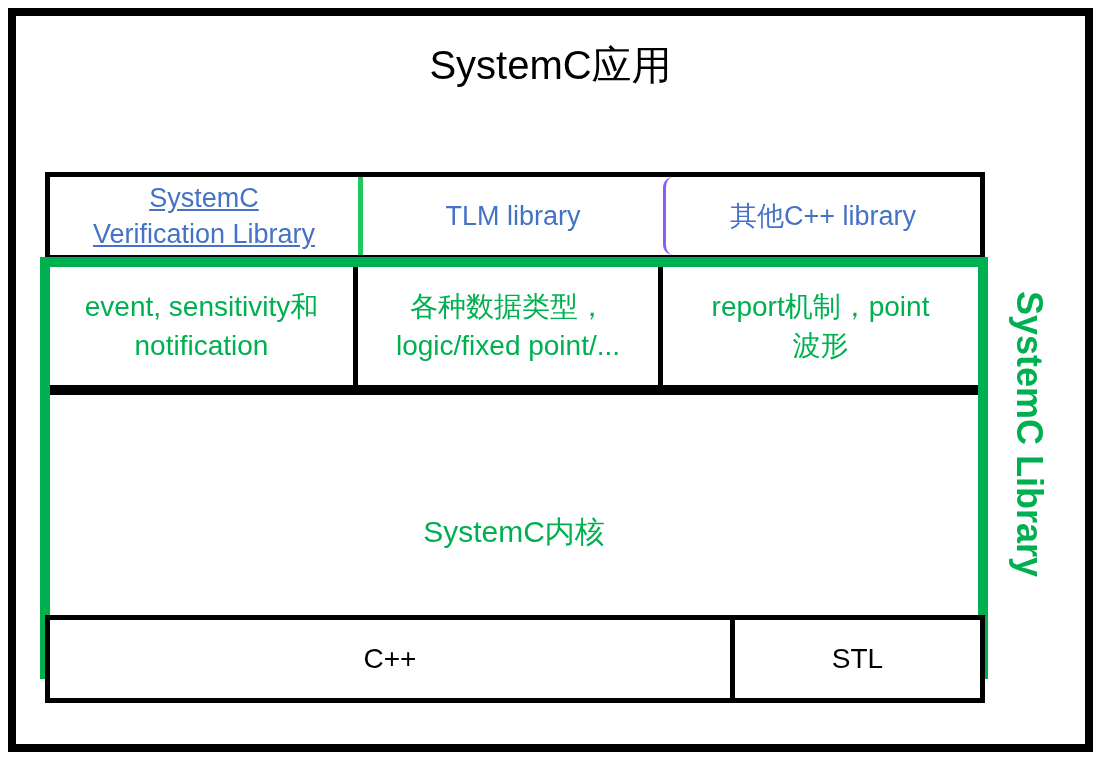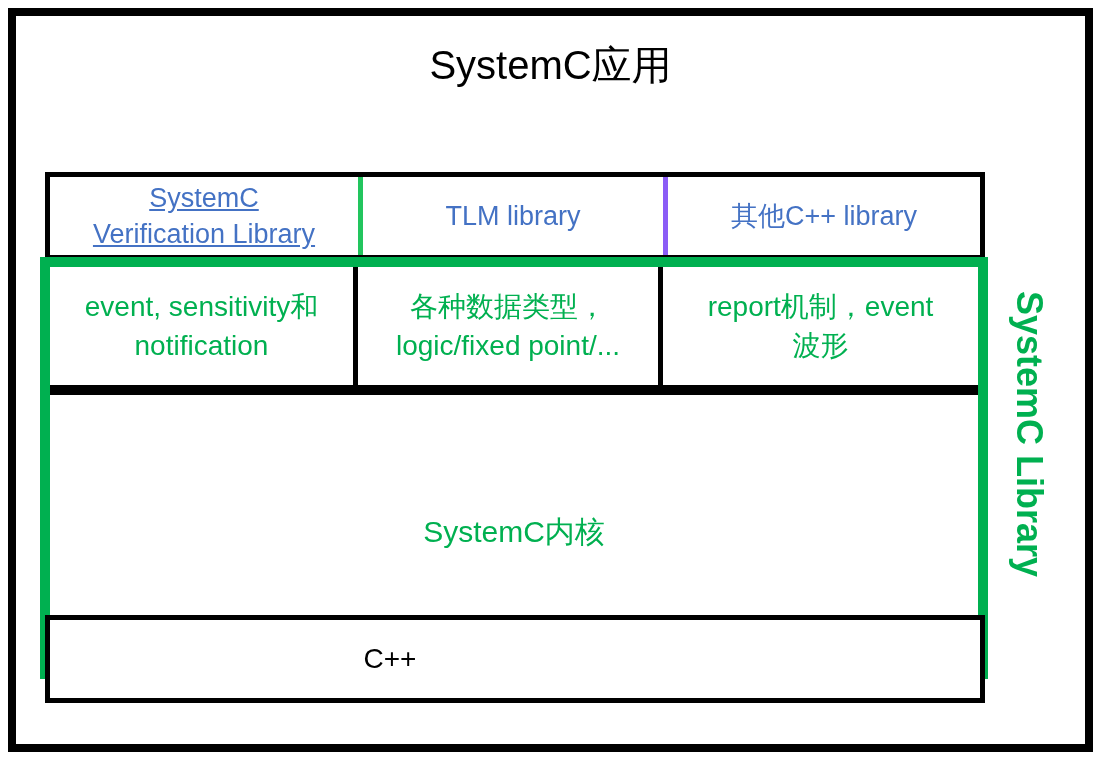--- a/index.html
+++ b/index.html
@@ -43,21 +43,21 @@
     justify-content: center;
     text-align: center;
     color: #4472C4;
     font-size: 27px;
     line-height: 1.35;
     white-space: pre-line;
     box-sizing: border-box;
   }
   .hc1 { width: 308px; text-decoration: underline; }
   .hc2 { width: 305px; border-left: 5px solid #22c55e; }
-  .hc3 { flex: 1; border-left: 5px solid #8b5cf6; }
+  .hc3 { flex: 1; border-left: 3px solid #8b5cf6; border-radius: 10px; }
   
   .green-box {
     position: absolute;
     left: 40px; top: 257px;
     width: 948px; height: 422px;
     border: 10px solid #00B050;
     box-sizing: border-box;
     display: flex;
     flex-direction: column;
     background: #ffffff;
@@ -145,27 +145,28 @@
     <div class="cell hc2">TLM library</div>
     <div class="cell hc3">其他C++ library</div>
   </div>
 
   <div class="green-box">
     <div class="gb-row gb-row-a">
       <div class="cell gc1">event, sensitivity和
 notification</div>
       <div class="cell gc2">各种数据类型，
 logic/fixed point/...</div>
-      <div class="cell gc3">report机制，event
+      <div class="cell gc3">report机制，point
 波形</div>
     </div>
     <div class="hline"></div>
     <div class="hline"></div>
     <div class="kernel-row">SystemC内核</div>
   </div>
 
   <div class="base-row">
     <div class="cell bc1">C++</div>
+    <div class="cell bc2">STL</div>
   </div>
 
   <div class="side-label">SystemC Library</div>
 
 </div>
 
 </body></html>

